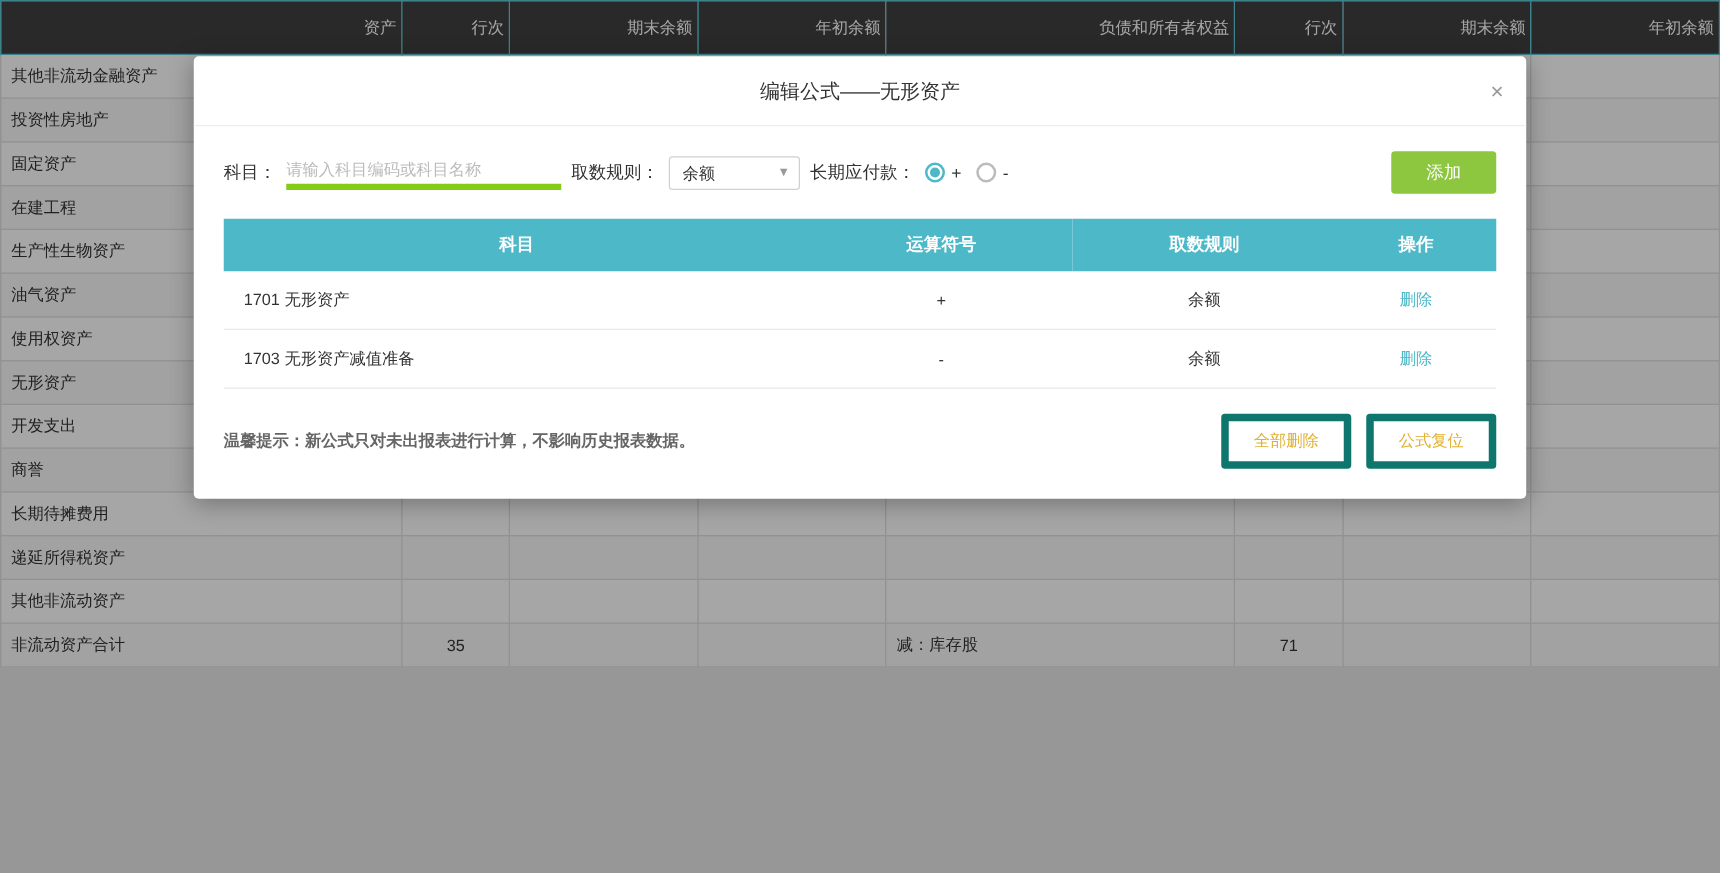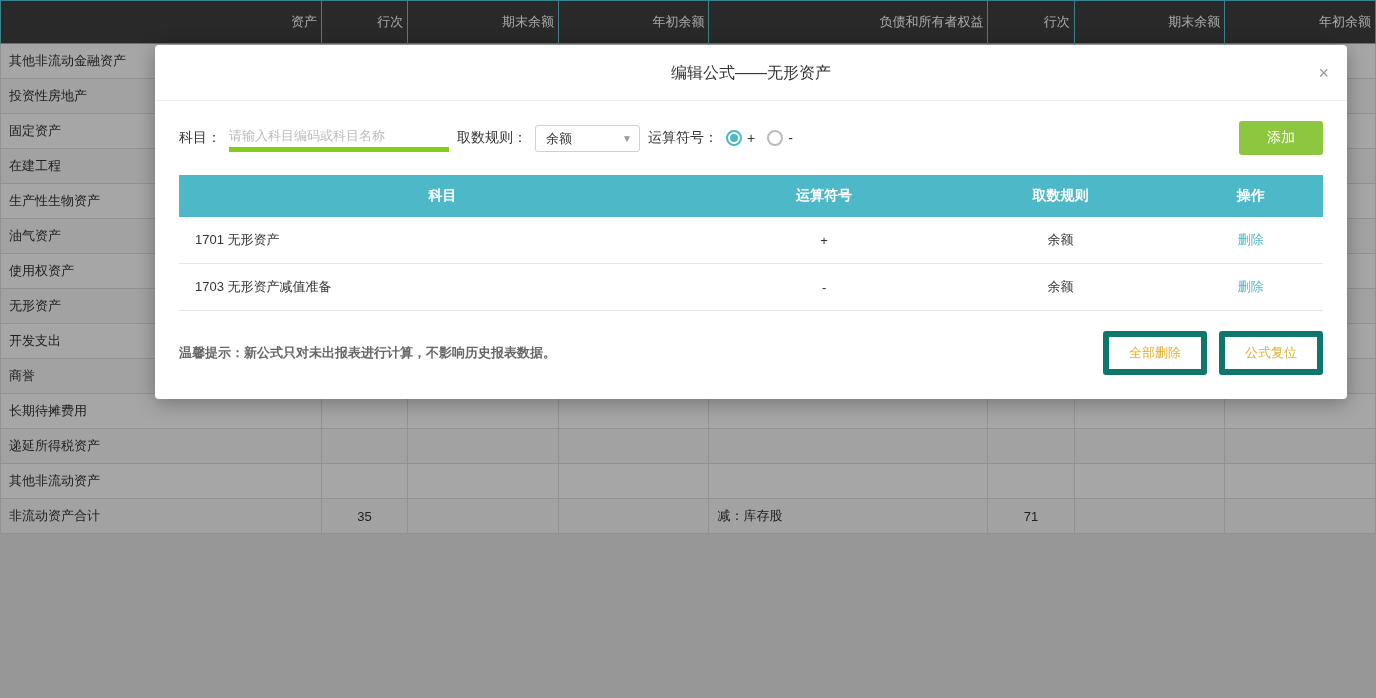--- a/index.html
+++ b/index.html
@@ -63,21 +63,21 @@
       width: 100%; height: 100%;
       background: rgba(0,0,0,0.35);
       z-index: 10;
     }
 
     
     .modal {
       position: absolute;
       top: 45px;
       left: 155px;
-      width: 1192px;
+      width: 1066px;
       background: #fff;
       border-radius: 4px;
       box-shadow: 0 4px 20px rgba(0,0,0,0.3);
       z-index: 20;
       padding-bottom: 24px;
     }
 
     .modal-header {
       display: flex;
       align-items: center;
@@ -465,21 +465,21 @@
     <span class="form-label">取数规则：</span>
     <div class="form-select-wrapper">
       <select class="form-select">
         <option>余额</option>
         <option>借方发生额</option>
         <option>贷方发生额</option>
       </select>
       <span class="select-arrow">▼</span>
     </div>
 
-    <span class="form-label">运算符号：</span>
+    <span class="form-label">长期应付款：</span>
 
     <div class="radio-group">
       <div class="radio-item">
         <div class="radio-circle checked"></div>
         <span class="radio-label">+</span>
       </div>
       <div class="radio-item">
         <div class="radio-circle unchecked"></div>
         <span class="radio-label">-</span>
       </div>

